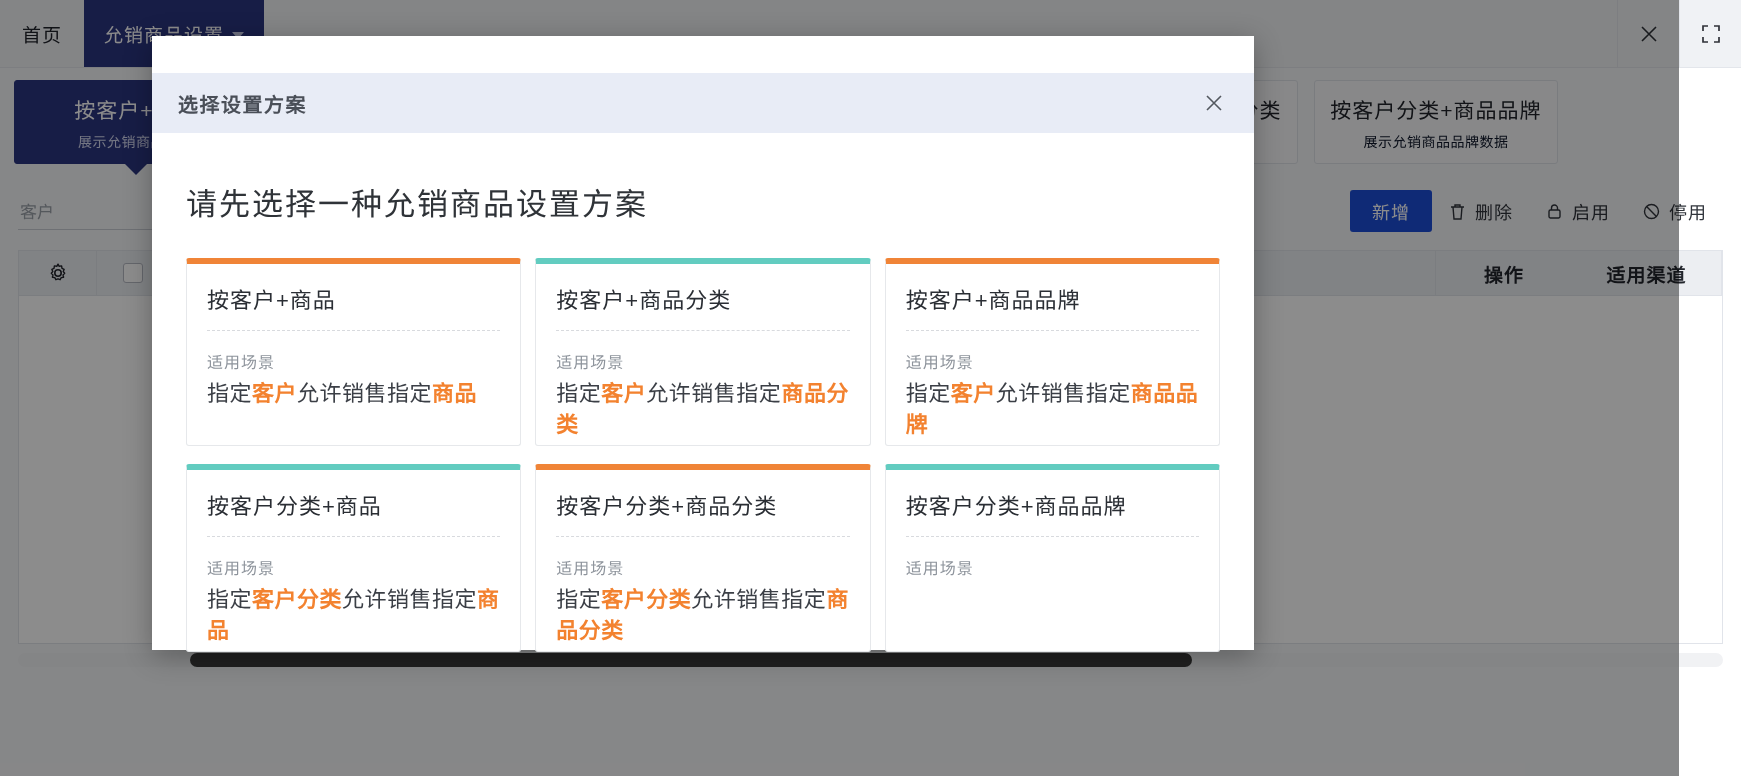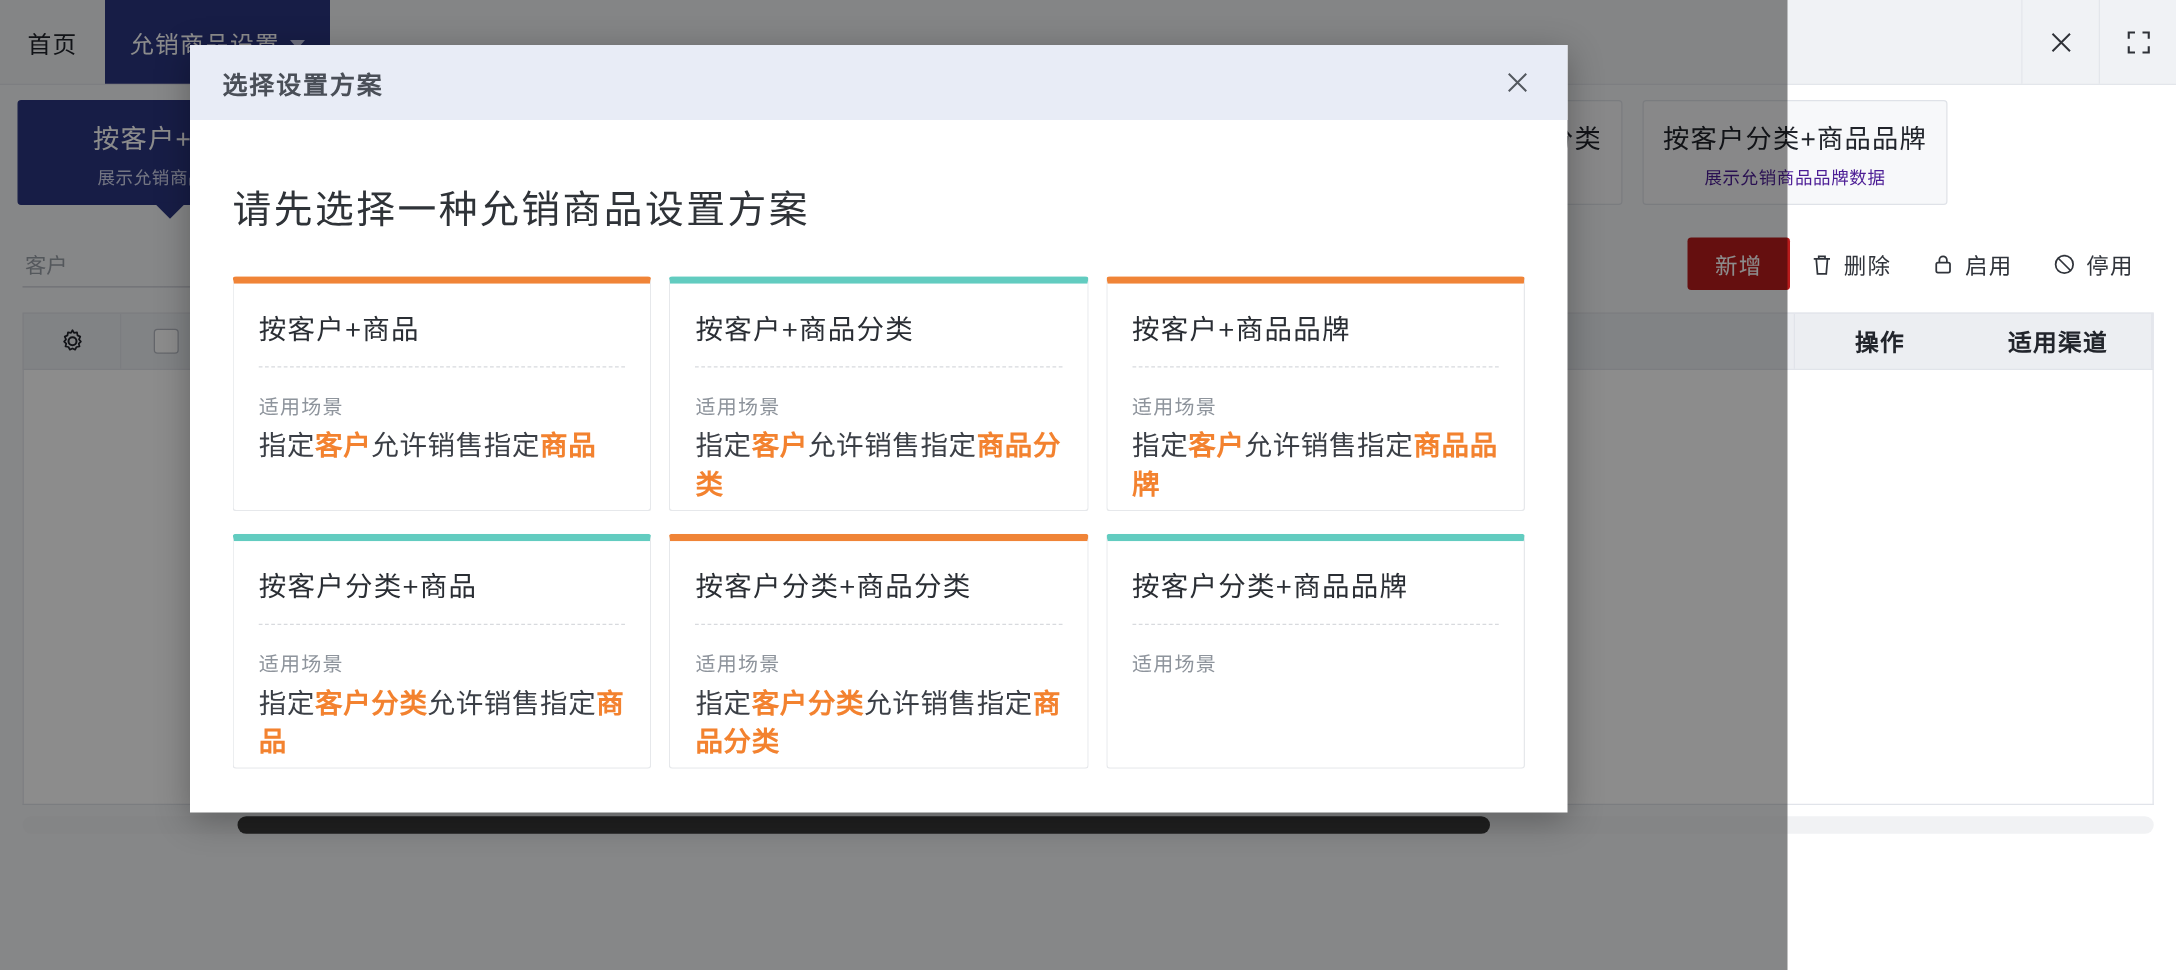--- a/index.html
+++ b/index.html
@@ -7,21 +7,21 @@
   html, body {
     width: 1741px;
     height: 776px;
     overflow: hidden;
     font-family: "Liberation Sans", "DejaVu Sans", sans-serif;
     background: #ffffff;
   }
 
   #app {
     position: relative;
-    width: 1430px;
+    width: 1679px;
     height: 776px;
     background: #ffffff;
   }
 
   
   .bg-app {
     position: absolute;
     inset: 0;
     background: #f5f6f8;
   }
@@ -86,21 +86,21 @@
     border-radius: 3px;
     background: #f7f8fa;
     display: flex;
     flex-direction: column;
     align-items: center;
     justify-content: center;
     gap: 7px;
     position: relative;
   }
   .mode-card .m-title { font-size: 21px; color: #21242b; letter-spacing: 1px; }
-  .mode-card .m-sub   { font-size: 14px; color: #4c1d95; letter-spacing: .5px; }
+  .mode-card .m-sub   { font-size: 14px; color: #0f172a; letter-spacing: .5px; }
   .mode-card.selected {
     background: #2b3580;
     border-color: #2b3580;
   }
   .mode-card.selected .m-title { color: #ffffff; }
   .mode-card.selected .m-sub   { color: #d3d7ee; }
   .mode-card.selected::after {
     content: "";
     position: absolute;
     left: 50%; bottom: -12px;
@@ -123,21 +123,21 @@
   .search-field {
     width: 210px;
     border-bottom: 1px solid #c8ccd3;
     padding: 6px 2px;
     font-size: 17px;
     color: #9aa0a8;
     background: transparent;
   }
   .filter-spacer { flex: 1; }
   .btn-primary {
-    background: #b91c1c;
+    background: #1d4ed8;
     color: #ffffff;
     font-size: 18px;
     padding: 8px 22px;
     border-radius: 3px;
     letter-spacing: 1px;
   }
   .tool-btn {
     display: flex; align-items: center; gap: 8px;
     font-size: 18px;
     color: #30343b;
@@ -240,20 +240,21 @@
     width: 1102px; height: 614px;
     background: #ffffff;
     box-shadow: 0 6px 26px rgba(0,0,0,0.30);
   }
   .modal-head {
     height: 60px;
     background: #e8ecf6;
     display: flex;
     align-items: center;
     padding: 0 26px;
+    margin-top: 37px;
   }
   .modal-title {
     font-size: 20px;
     font-weight: bold;
     color: #4a4f58;
     letter-spacing: 1.5px;
   }
   .modal-head-spacer { flex: 1; }
   .modal-close {
     color: #53585f;

